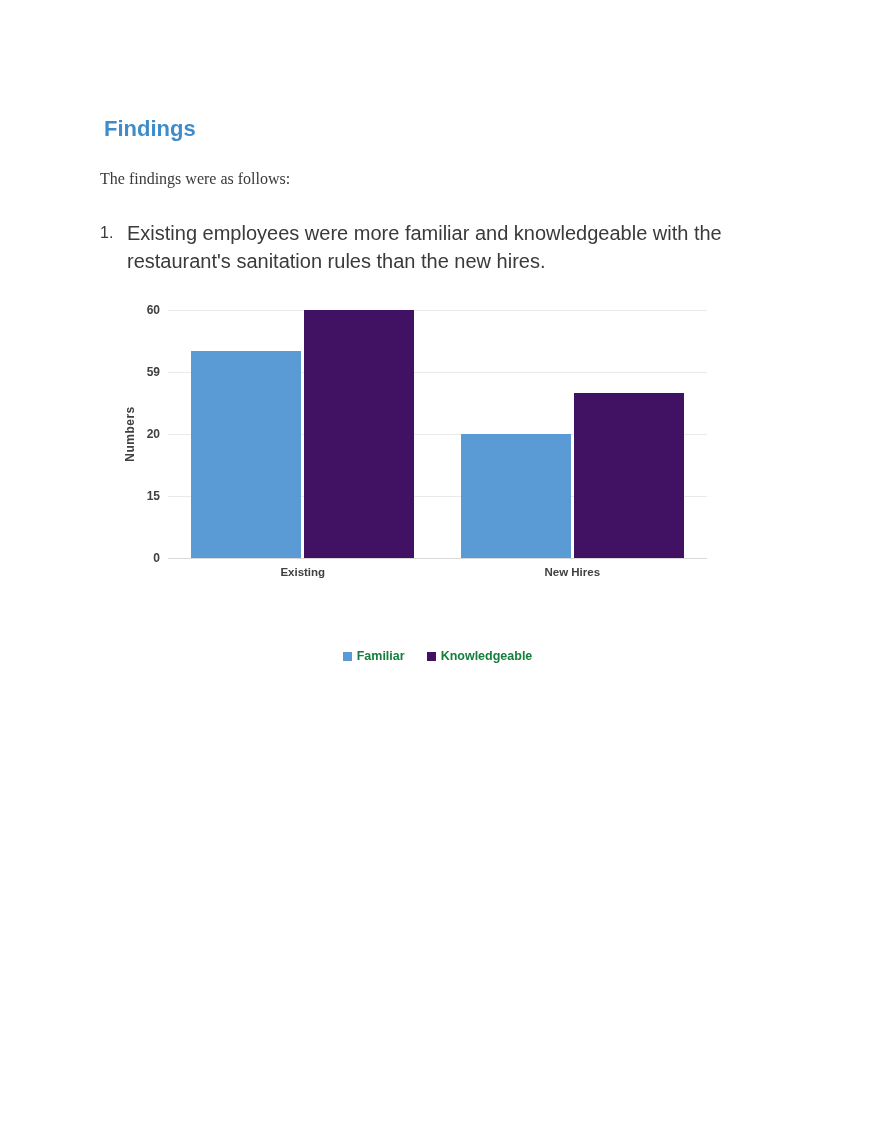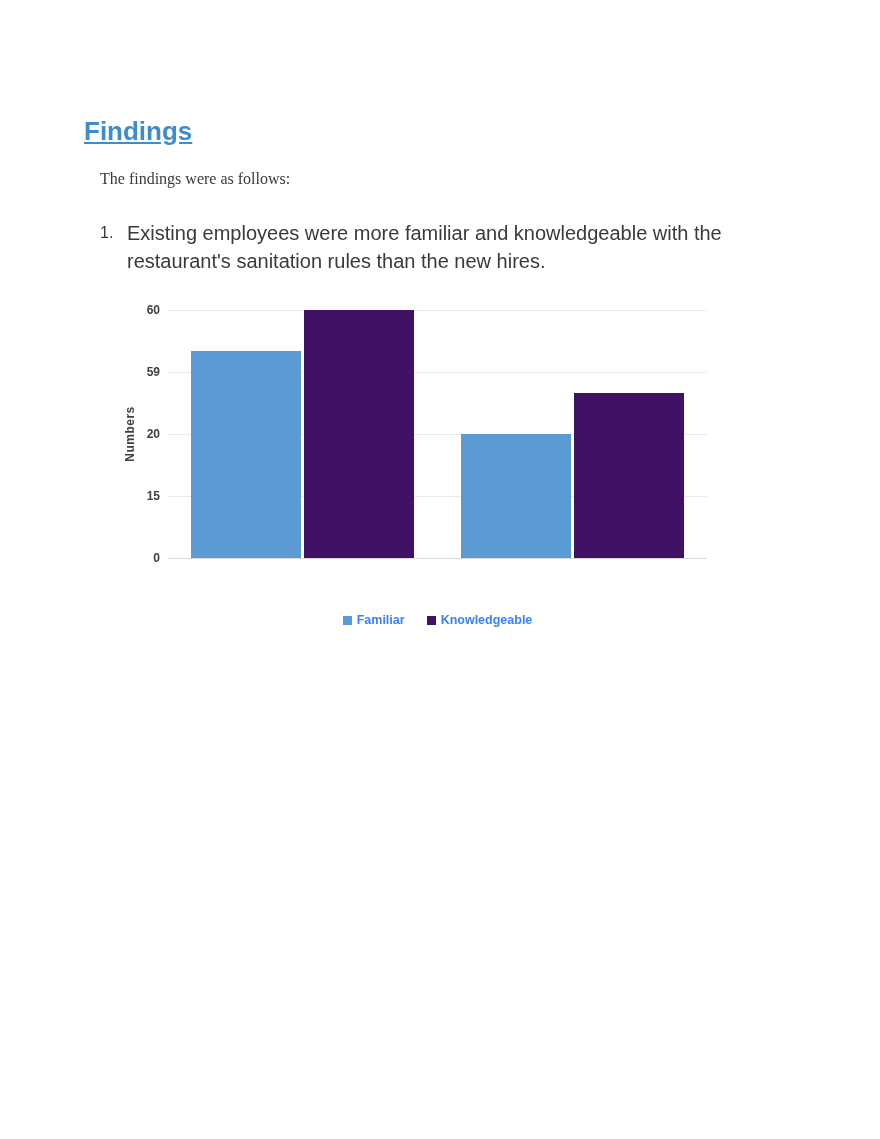--- a/index.html
+++ b/index.html
@@ -1,41 +1,41 @@
 <!DOCTYPE html>
 <html><head>
 <meta charset="utf-8">
 <style>
   * { margin:0; padding:0; box-sizing:border-box; }
   html, body { background:#ffffff; }
   .page {
     position:relative; width:880px; height:1139px; background:#ffffff;
     font-family:"Liberation Sans", sans-serif; color:#3a3a3a; overflow:hidden;
   }
-  .heading { position:absolute; left:84px; top:116px; font-size:26px; font-weight:700;text-decoration:underline; }
+  .heading { position:absolute; left:104px; top:116px; font-size:22px; font-weight:700; }
   .intro   { position:absolute; left:100px; top:170px; font-size:16px;font-family:Liberation Serif, serif; }
   .finding-item { position:absolute; left:100px; top:219px; display:flex; }
   .finding-num  { width:27px; font-size:16px; line-height:28px; }
   .finding-text { font-size:20px; line-height:28px; white-space:pre-line; max-width:600px; }
 
   .chart { position:absolute; left:120px; top:293px; width:590px; height:350px; }
   .plot  { position:absolute; left:48px; top:17px; width:539px; height:248px; }
   .gridline { position:absolute; left:0; right:0; height:1px; }
   .groups { position:absolute; inset:0; display:flex; }
   .bar-group { flex:1; display:flex; align-items:flex-end; justify-content:center; gap:3px; }
   .bar { width:110px; }
   .yticks { position:absolute; left:0; top:17px; width:40px; height:248px; }
   .ytick { position:absolute; right:0; transform:translateY(50%); font-size:12px; font-weight:700; color:#404040; }
   .ylab { position:absolute; left:2px; top:17px; width:16px; height:248px; display:flex; align-items:center; justify-content:center; }
   .ylab span { transform:rotate(-90deg); font-size:12px; font-weight:700; white-space:nowrap; letter-spacing:0.5px; color:#404040; }
   .xlabels { position:absolute; left:48px; top:273px; width:539px; display:flex; }
   .xlabel { flex:1; text-align:center; font-size:11.5px; font-weight:700; color:#404040; }
   .xaxis-title { position:absolute; left:48px; top:294px; width:539px; text-align:center; font-size:13px; font-weight:700; color:#404040; }
   .legend { position:absolute; left:48px; top:320px; width:539px; display:flex; justify-content:center; align-items:center; gap:22px; }
-  .legend-item { display:flex; align-items:center; gap:5px; font-size:12.5px; font-weight:700; color:#3b82f6; }
+  .legend-item { display:flex; align-items:center; gap:5px; font-size:12.5px; font-weight:700; color:#15803d;margin-top:36px; }
   .legend-swatch { width:9px; height:9px; flex:none; }
 </style>
 </head>
 <body>
 
 <div class="page">
 
   <h1 class="heading" style="color: rgb(63, 140, 203);">Findings</h1>
 
   <p class="intro">The findings were as follows:</p>
@@ -67,20 +67,24 @@
           <div class="bar-group">
             <div class="bar" style="height: 83.3333%; background: rgb(91, 155, 213);"></div>
             <div class="bar" style="height: 100%; background: rgb(65, 17, 100);"></div>
           </div>
           <div class="bar-group">
             <div class="bar" style="height: 50%; background: rgb(91, 155, 213);"></div>
             <div class="bar" style="height: 66.6667%; background: rgb(65, 17, 100);"></div>
           </div>
         </div>
     </div>
+    <div class="xlabels">
+        <div class="xlabel">Existing</div>
+        <div class="xlabel">New Hires</div>
+      </div>
     <div class="legend">
         <div class="legend-item">
           <span class="legend-swatch" style="background: rgb(91, 155, 213);"></span>
           <span>Familiar</span>
         </div>
         <div class="legend-item">
           <span class="legend-swatch" style="background: rgb(65, 17, 100);"></span>
           <span>Knowledgeable</span>
         </div>
       </div>

